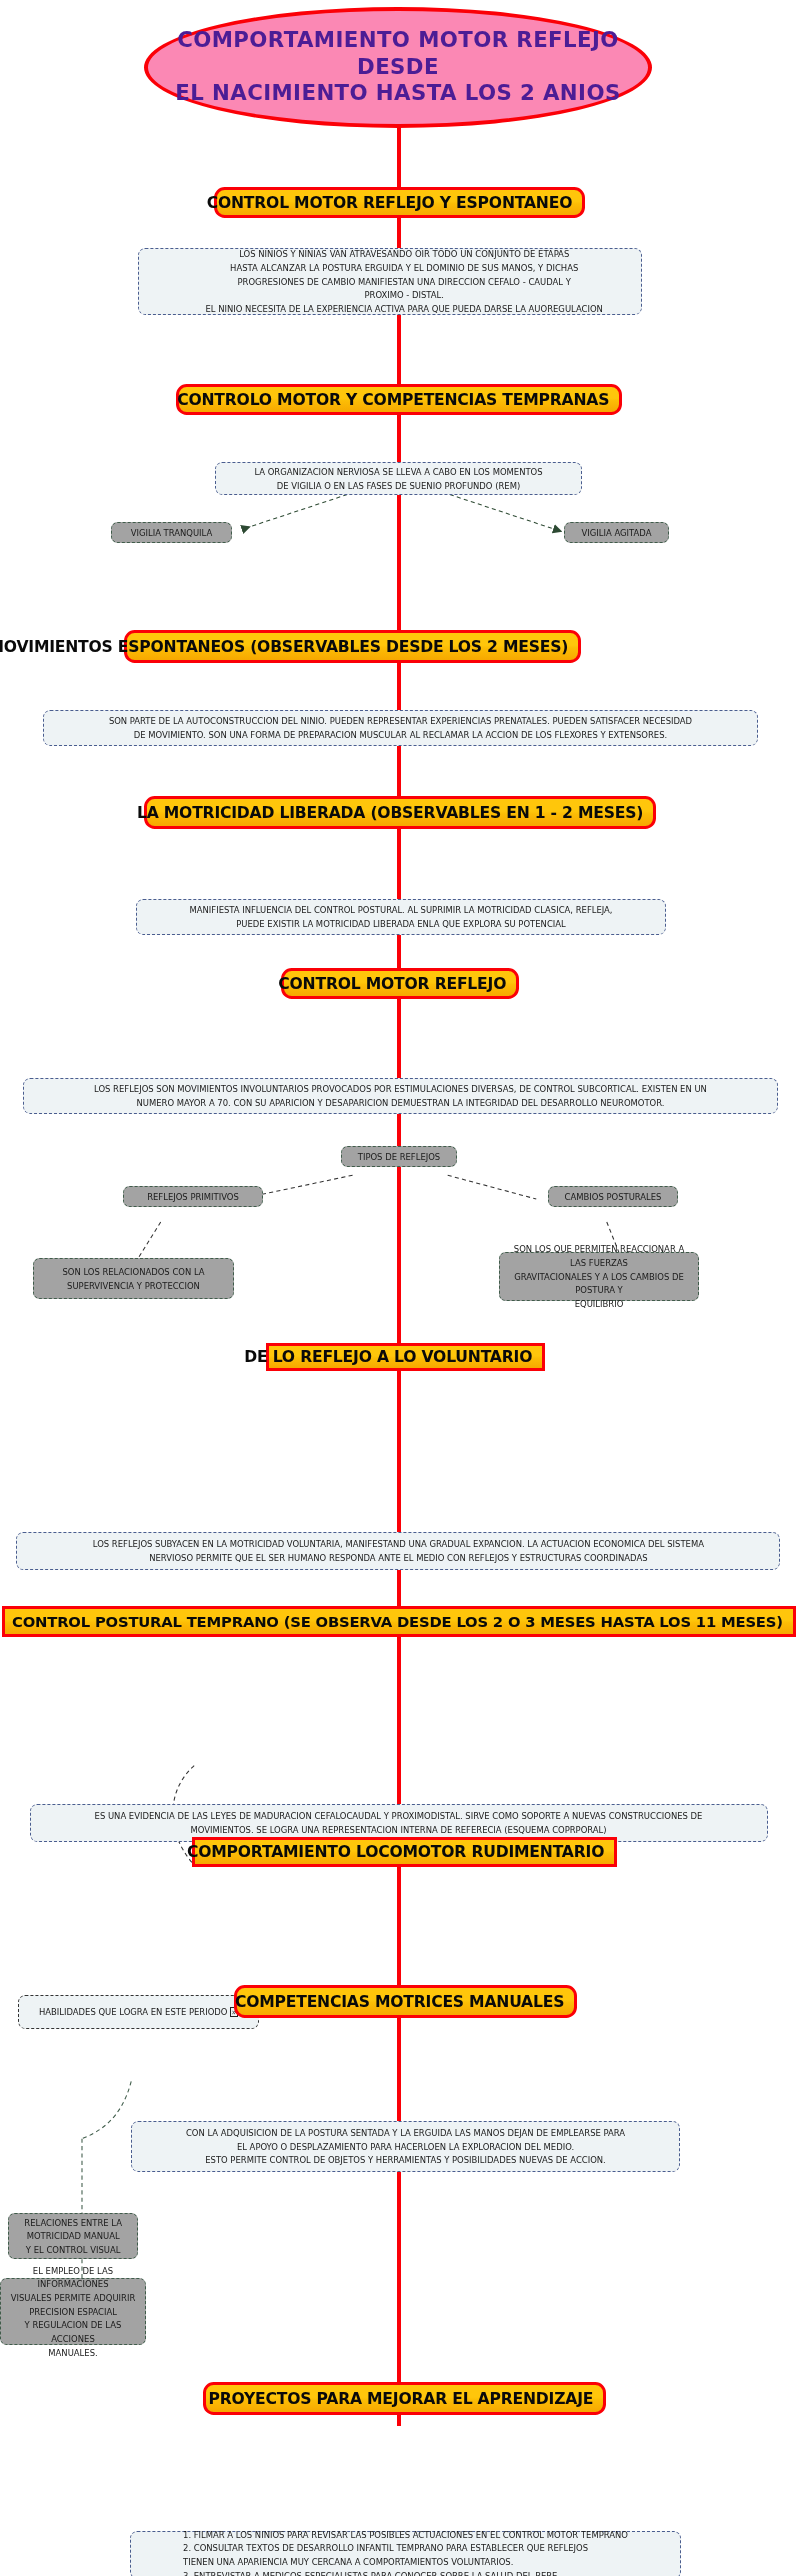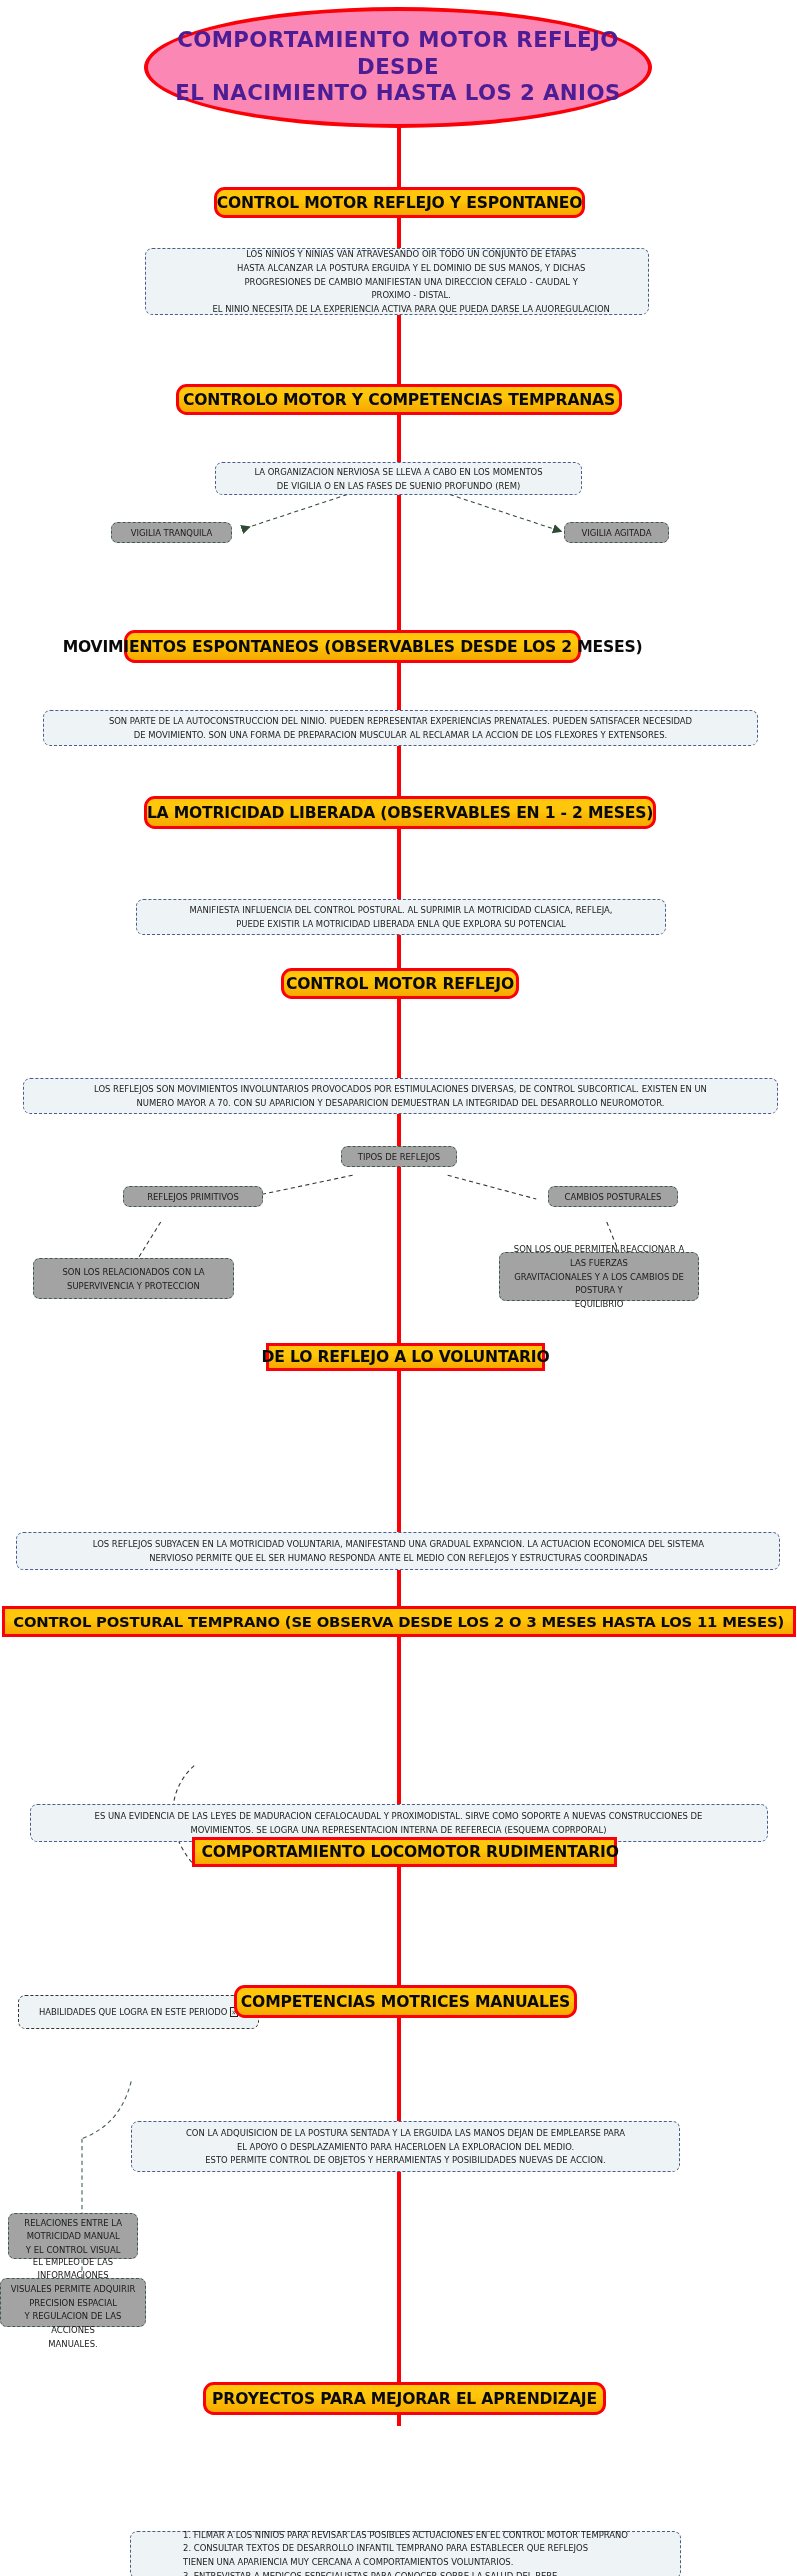--- a/index.html
+++ b/index.html
@@ -52,21 +52,21 @@
     font-family: "DejaVu Sans", sans-serif;
   }
 
   
   .node-head {
     position: absolute;
     background: linear-gradient(180deg,#ffc60b 0%, #ffc60b 45%, #fcbd05 55%, #f7a800 100%);
     border: 3.3px solid #fb0007;
     display: flex;
     align-items: center;
-    justify-content: center;
+    justify-content: flex-end;
     z-index: 3;
     padding: 3.3px 9.8px;
   }
   .node-head span {
     color: #0a0a0a;
     font-weight: bold;
     font-size: 15.6px;
     white-space: nowrap;
     font-family: "DejaVu Sans", sans-serif;
     letter-spacing: -0.2px;
@@ -170,21 +170,21 @@
 </svg>
 
 <div id="root-ellipse">
   <div class="root-text">COMPORTAMIENTO MOTOR REFLEJO DESDE
 EL NACIMIENTO HASTA LOS 2 ANIOS</div>
 </div>
 
 <div class="node-head rounded" style="left:214px; top:187px; width:371px; height:31px;">
   <span>CONTROL MOTOR REFLEJO Y ESPONTANEO</span>
 </div>
-<div class="info-box" style="left:145px; top:248px; width:504px; height:67px;padding-left:35px;">
+<div class="info-box" style="left:138px; top:248px; width:504px; height:67px;padding-left:35px;">
   <p>LOS NINIOS Y NINIAS VAN ATRAVESANDO OIR TODO UN CONJUNTO DE ETAPAS
 HASTA ALCANZAR LA POSTURA ERGUIDA Y EL DOMINIO DE SUS MANOS, Y DICHAS
 PROGRESIONES DE CAMBIO MANIFIESTAN UNA DIRECCION CEFALO - CAUDAL Y
 PROXIMO - DISTAL.
 EL NINIO NECESITA DE LA EXPERIENCIA ACTIVA PARA QUE PUEDA DARSE LA AUOREGULACION</p>
 </div>
 
 <div class="node-head rounded" style="left:176px; top:384px; width:446px; height:31px;">
   <span>CONTROLO MOTOR Y COMPETENCIAS TEMPRANAS</span>
 </div>
@@ -273,21 +273,21 @@
 <div class="info-box" style="left:131px; top:2121px; width:549px; height:51px;">
   <p>CON LA ADQUISICION DE LA POSTURA SENTADA Y LA ERGUIDA LAS MANOS DEJAN DE EMPLEARSE PARA
 EL APOYO O DESPLAZAMIENTO PARA HACERLOEN LA EXPLORACION DEL MEDIO.
 ESTO PERMITE CONTROL DE OBJETOS Y HERRAMIENTAS Y POSIBILIDADES NUEVAS DE ACCION.</p>
 </div>
 <div class="leaf-box" style="left:8.2px; top:2213px; width:130px; height:46px;">
   <p>RELACIONES ENTRE LA
 MOTRICIDAD MANUAL
 Y EL CONTROL VISUAL</p>
 </div>
-<div class="leaf-box" style="left:0px; top:2278px; width:146px; height:49px;">
+<div class="leaf-box" style="left:0px; top:2278px; width:146px; height:67px;">
   <p>EL EMPLEO DE LAS INFORMACIONES
 VISUALES PERMITE ADQUIRIR
 PRECISION ESPACIAL
 Y REGULACION DE LAS ACCIONES
 MANUALES.</p>
 </div>
 
 <div class="node-head rounded" style="left:203px; top:2382px; width:403px; height:33px;">
   <span>PROYECTOS PARA MEJORAR EL APRENDIZAJE</span>
 </div>

